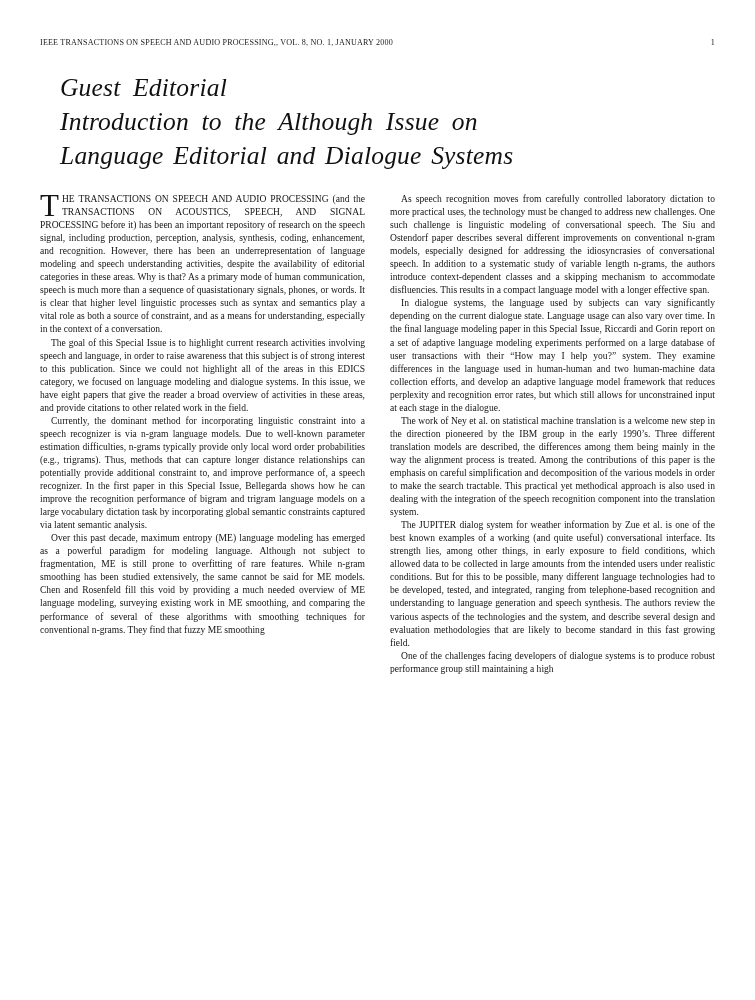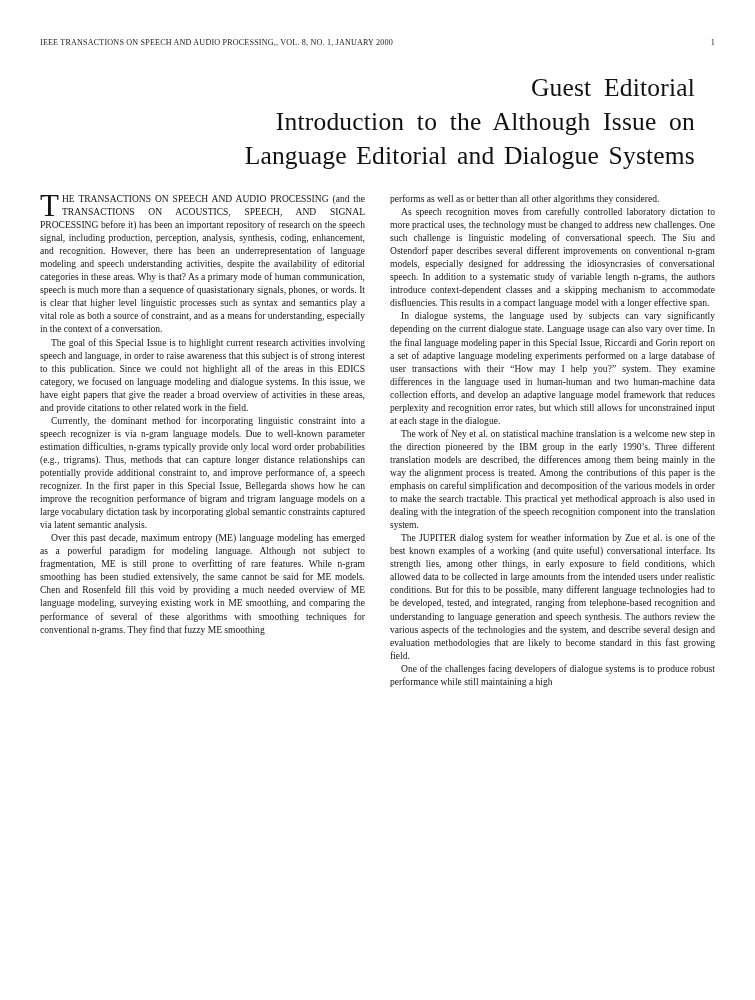--- a/index.html
+++ b/index.html
@@ -45,21 +45,22 @@
   .running-head .rh-right {
     font-size: 8.1px;
   }
 
   
   .title-block {
     position: absolute;
     top: 72px;
     left: 60px;
     right: 60px;
-    text-align: right;
+    text-align: left;
+    font-style: italic;
   }
   .title-line {
     font-size: 25.5px;
     line-height: 31px;
     font-weight: normal;
     letter-spacing: 0.2px;
     color: #111;
     margin: 0;
   }
   .title-line-1 { word-spacing: 6px; }
@@ -161,26 +162,25 @@
   <div class="columns">
 
     <div class="col col-left">
       <p class="dropcap-para"><span class="dropcap">T</span><span>HE TRANSACTIONS ON SPEECH AND AUDIO PROCESSING (and the TRANSACTIONS ON ACOUSTICS, SPEECH, AND SIGNAL PROCESSING before it) has been an important repository of research on the speech signal, including production, perception, analysis, synthesis, coding, enhancement, and recognition. However, there has been an underrepresentation of language modeling and speech understanding activities, despite the availability of editorial categories in these areas. Why is that? As a primary mode of human communication, speech is much more than a sequence of quasistationary signals, phones, or words. It is clear that higher level linguistic processes such as syntax and semantics play a vital role as both a source of constraint, and as a means for understanding, especially in the context of a conversation.</span></p>
       <p>The goal of this Special Issue is to highlight current research activities involving speech and language, in order to raise awareness that this subject is of strong interest to this publication. Since we could not highlight all of the areas in this EDICS category, we focused on language modeling and dialogue systems. In this issue, we have eight papers that give the reader a broad overview of activities in these areas, and provide citations to other related work in the field.</p>
       <p>Currently, the dominant method for incorporating linguistic constraint into a speech recognizer is via n-gram language models. Due to well-known parameter estimation difficulties, n-grams typically provide only local word order probabilities (e.g., trigrams). Thus, methods that can capture longer distance relationships can potentially provide additional constraint to, and improve performance of, a speech recognizer. In the first paper in this Special Issue, Bellegarda shows how he can improve the recognition performance of bigram and trigram language models on a large vocabulary dictation task by incorporating global semantic constraints captured via latent semantic analysis.</p>
       <p>Over this past decade, maximum entropy (ME) language modeling has emerged as a powerful paradigm for modeling language. Although not subject to fragmentation, ME is still prone to overfitting of rare features. While n-gram smoothing has been studied extensively, the same cannot be said for ME models. Chen and Rosenfeld fill this void by providing a much needed overview of ME language modeling, surveying existing work in ME smoothing, and comparing the performance of several of these algorithms with smoothing techniques for conventional n-grams. They find that fuzzy ME smoothing</p>
     </div>
 
     <div class="col col-right">
-      <p class="noindent">performs as well as or better than all other algorithms they considered.</p>
       <p>As speech recognition moves from carefully controlled laboratory dictation to more practical uses, the technology must be changed to address new challenges. One such challenge is linguistic modeling of conversational speech. The Siu and Ostendorf paper describes several different improvements on conventional n-gram models, especially designed for addressing the idiosyncrasies of conversational speech. In addition to a systematic study of variable length n-grams, the authors introduce context-dependent classes and a skipping mechanism to accommodate disfluencies. This results in a compact language model with a longer effective span.</p>
       <p>In dialogue systems, the language used by subjects can vary significantly depending on the current dialogue state. Language usage can also vary over time. In the final language modeling paper in this Special Issue, Riccardi and Gorin report on a set of adaptive language modeling experiments performed on a large database of user transactions with their “How may I help you?” system. They examine differences in the language used in human-human and two human-machine data collection efforts, and develop an adaptive language model framework that reduces perplexity and recognition error rates, but which still allows for unconstrained input at each stage in the dialogue.</p>
       <p>The work of Ney et al. on statistical machine translation is a welcome new step in the direction pioneered by the IBM group in the early 1990’s. Three different translation models are described, the differences among them being mainly in the way the alignment process is treated. Among the contributions of this paper is the emphasis on careful simplification and decomposition of the various models in order to make the search tractable. This practical yet methodical approach is also used in dealing with the integration of the speech recognition component into the translation system.</p>
       <p>The JUPITER dialog system for weather information by Zue et al. is one of the best known examples of a working (and quite useful) conversational interface. Its strength lies, among other things, in early exposure to field conditions, which allowed data to be collected in large amounts from the intended users under realistic conditions. But for this to be possible, many different language technologies had to be developed, tested, and integrated, ranging from telephone-based recognition and understanding to language generation and speech synthesis. The authors review the various aspects of the technologies and the system, and describe several design and evaluation methodologies that are likely to become standard in this fast growing field.</p>
-      <p>One of the challenges facing developers of dialogue systems is to produce robust performance while still maintaining a high</p>
+      <p>One of the challenges facing developers of dialogue systems is to produce robust performance group still maintaining a high</p>
     </div>
 
   </div>
 
   <div class="footnote">
     <div class="footnote-rule"></div>
     <div class="footnote-text">Publisher Item Identifier S 1063-6676(00)00278-9.</div>
   </div>
 
   <div class="page-footer">

